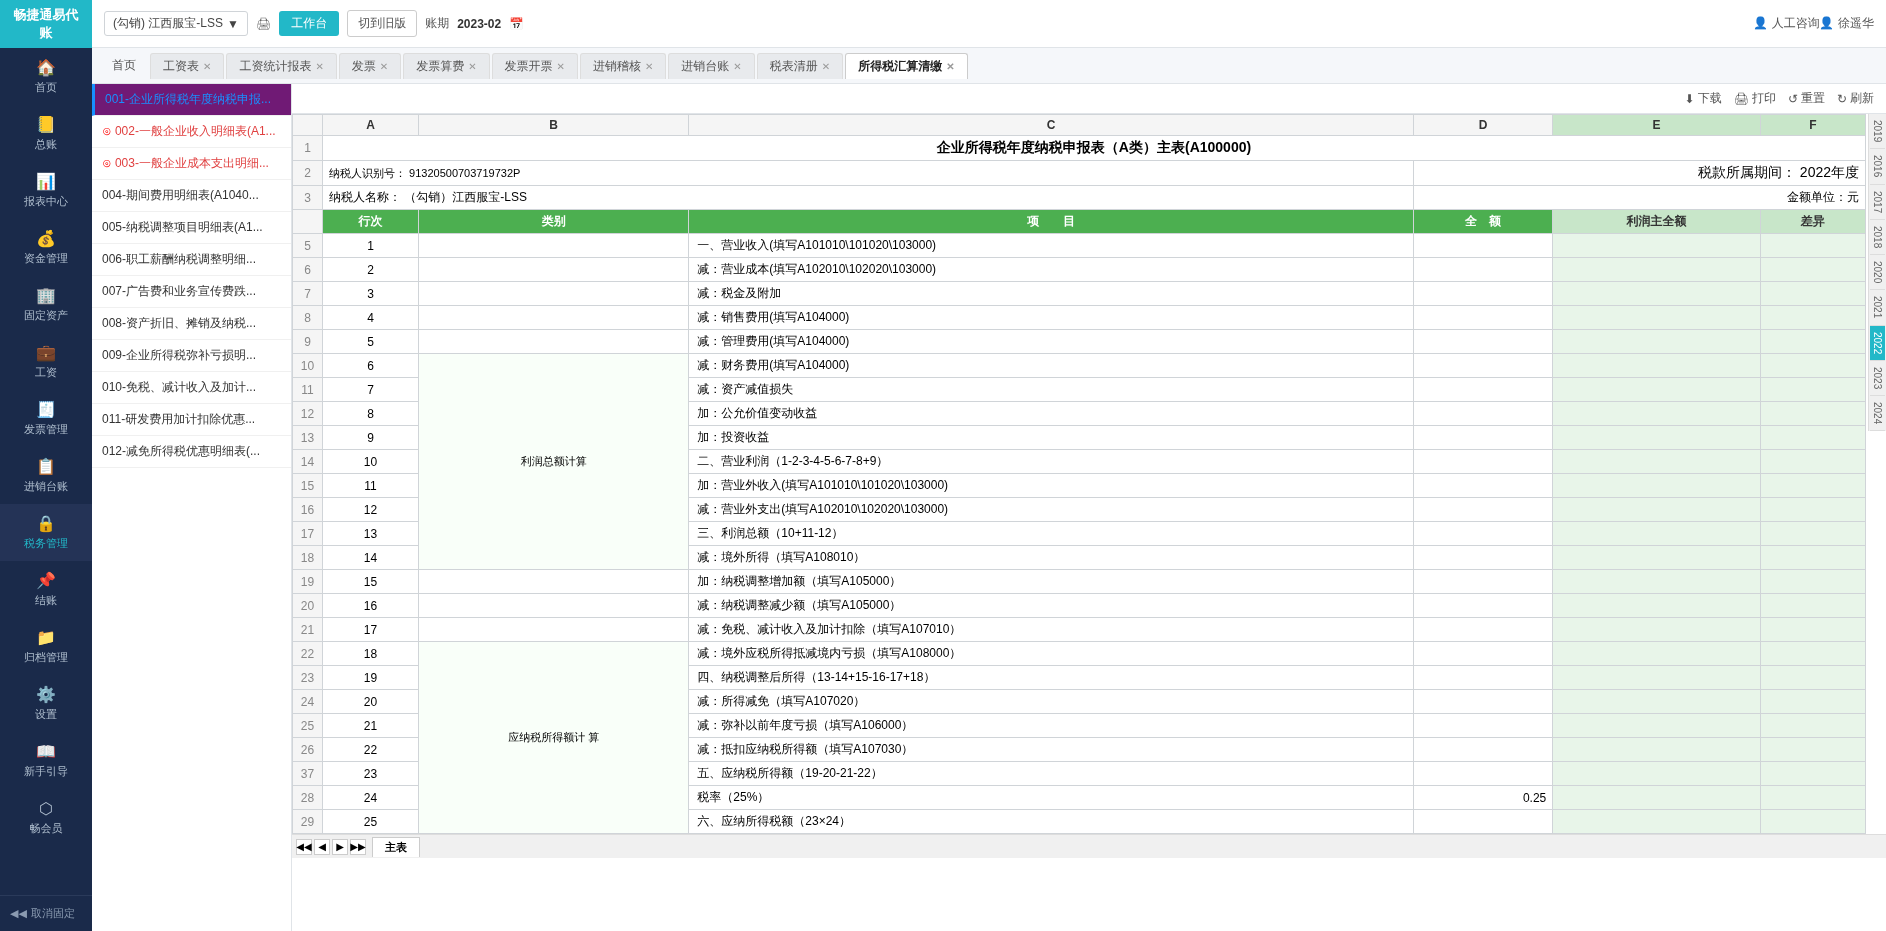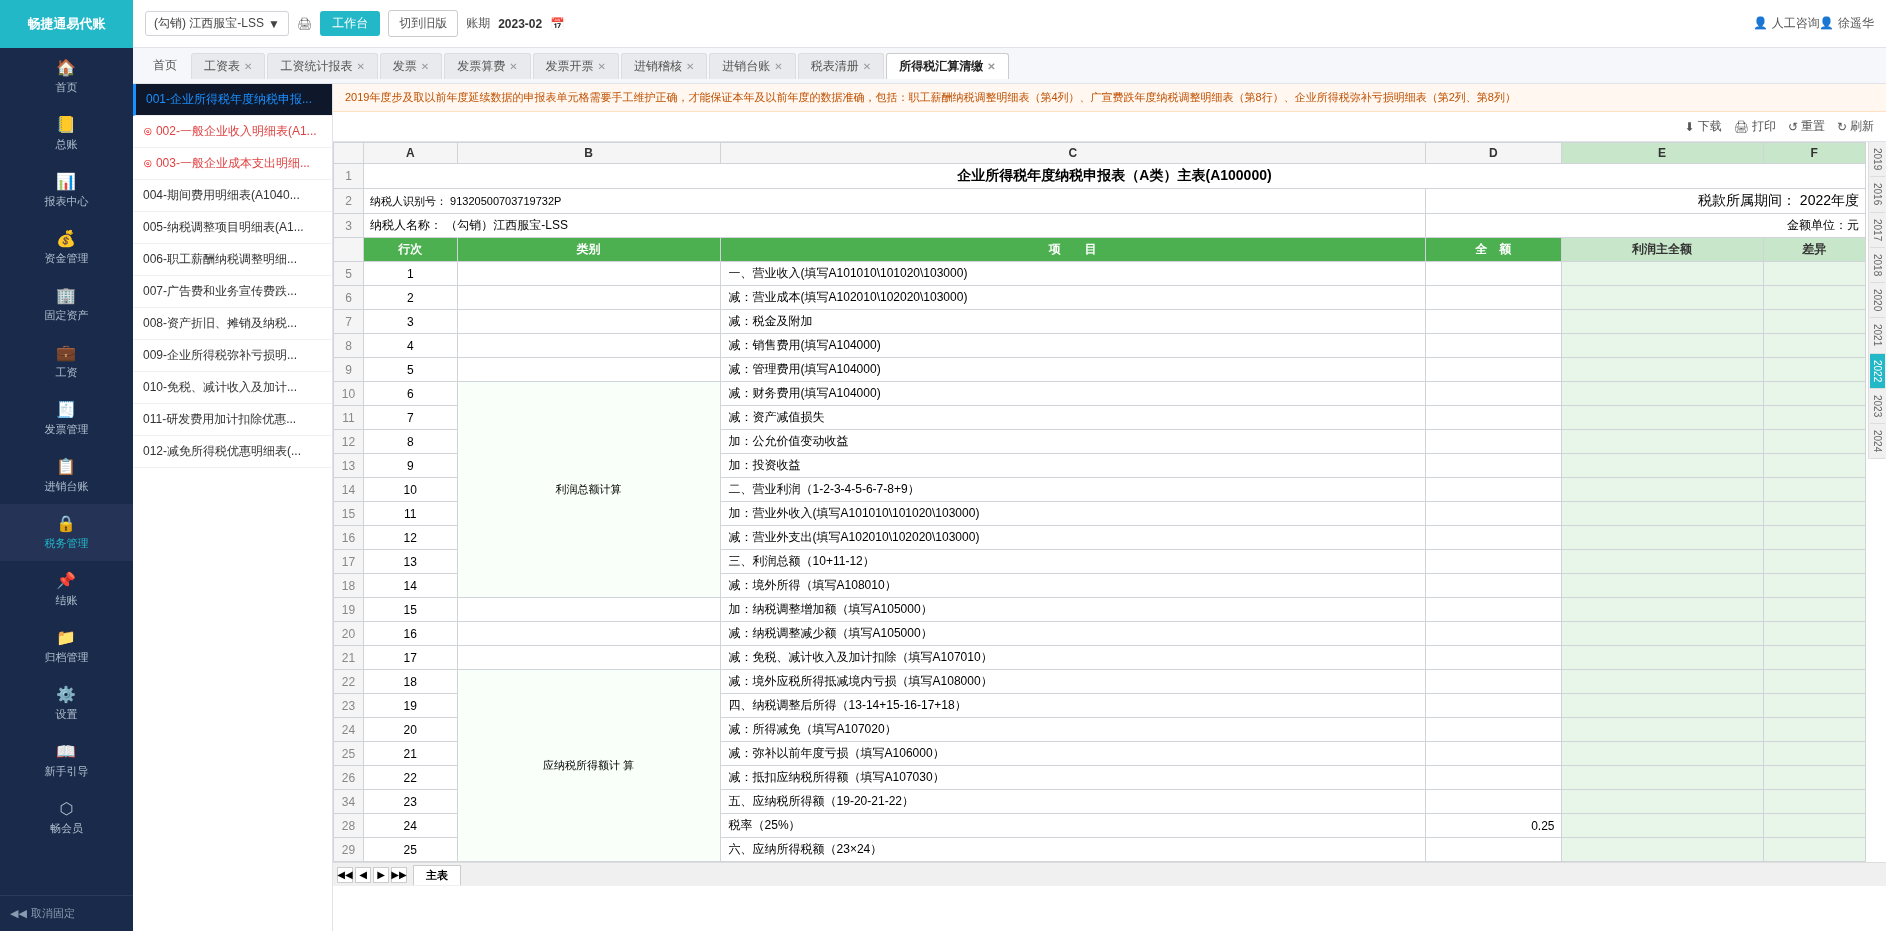--- a/index.html
+++ b/index.html
@@ -1,19 +1,19 @@
 <!DOCTYPE html>
 <html><head>
   <meta charset="utf-8">
   <style>
     * { box-sizing: border-box; margin: 0; padding: 0; }
     body { font-family: 'Microsoft YaHei', Arial, sans-serif; font-size: 12px; background: #f0f2f5; display: flex; height: 931px; overflow: hidden; }
 
     
-    .sidebar { width: 133px; background: #1a2a4a; color: #c0cce0; display: flex; flex-direction: column; flex-shrink: 0; height: 100%; }
+    .sidebar { width: 92px; background: #1a2a4a; color: #c0cce0; display: flex; flex-direction: column; flex-shrink: 0; height: 100%; }
     .sidebar-logo { background: #22b8c8; color: white; padding: 12px 8px; font-size: 13px; font-weight: bold; text-align: center; height: 48px; display: flex; align-items: center; justify-content: center; }
     .sidebar-item { display: flex; flex-direction: column; align-items: center; padding: 10px 4px; cursor: pointer; font-size: 11px; color: #b0bfcf; gap: 3px; }
     .sidebar-item.active { background: #243356; color: #22b8c8; }
     .sidebar-item .icon { font-size: 16px; }
     .sidebar-bottom { margin-top: auto; padding: 10px; border-top: 1px solid #2a3a5a; display: flex; align-items: center; gap: 4px; font-size: 11px; cursor: pointer; color: #8a9ab0; }
 
     
     .main { flex: 1; display: flex; flex-direction: column; overflow: hidden; }
 
     
@@ -29,21 +29,21 @@
     .tab.active { background: white; color: #222; border-color: #ccc; font-weight: bold; }
     .tab .close { color: #999; font-size: 10px; cursor: pointer; }
     .tab-home { background: transparent; border: none; color: #555; }
 
     
     .content { flex: 1; display: flex; overflow: hidden; }
 
     
     .left-panel { width: 200px; background: white; border-right: 1px solid #e0e4e8; overflow-y: auto; flex-shrink: 0; }
     .left-panel-item { padding: 7px 10px; font-size: 12px; color: #333; cursor: pointer; border-bottom: 1px solid #f0f0f0; }
-    .left-panel-item.active { background: #0f172a; color: #1890ff; border-left: 3px solid #1890ff; }
+    .left-panel-item.active { background: #701a75; color: #1890ff; border-left: 3px solid #1890ff; }
     .left-panel-item.warning { color: #e04040; }
 
     
     .right-content { flex: 1; display: flex; flex-direction: column; overflow: hidden; }
 
     
     .warning-bar { background: #fff7f0; border-bottom: 1px solid #ffe0c0; padding: 6px 12px; font-size: 11px; color: #c05000; flex-shrink: 0; }
 
     
     .toolbar { background: white; padding: 6px 12px; display: flex; align-items: center; gap: 12px; border-bottom: 1px solid #e0e4e8; flex-shrink: 0; justify-content: flex-end; }
@@ -212,23 +212,20 @@
         <div class="left-panel-item"><span>007-广告费和业务宣传费跌...</span></div>
         <div class="left-panel-item"><span>008-资产折旧、摊销及纳税...</span></div>
         <div class="left-panel-item"><span>009-企业所得税弥补亏损明...</span></div>
         <div class="left-panel-item"><span>010-免税、减计收入及加计...</span></div>
         <div class="left-panel-item"><span>011-研发费用加计扣除优惠...</span></div>
         <div class="left-panel-item"><span>012-减免所得税优惠明细表(...</span></div>
       </div>
 
     <div class="right-content">
 
-      <div class="warning-bar">
-        <span>2019年度步及取以前年度延续数据的申报表单元格需要手工维护正确，才能保证本年及以前年度的数据准确，包括：职工薪酬纳税调整明细表（第4列）、广宣费跌年度纳税调整明细表（第8行）、企业所得税弥补亏损明细表（第2列、第8列）</span>
-      </div>
 
       <div class="toolbar">
         <div class="toolbar-btn">
           <span>⬇</span>
           <span>下载</span>
         </div>
         <div class="toolbar-btn">
           <span>🖨</span>
           <span>打印</span>
         </div>
@@ -482,21 +479,21 @@
               </tr>
               <tr>
                 <td class="row-num">26</td>
                 <td style="text-align: center;">22</td>
                 <td class="item-col">减：抵扣应纳税所得额（填写A107030）</td>
                 <td style="text-align: right;"></td>
                 <td style="background: rgb(232, 245, 233);"></td>
                 <td style="background: rgb(232, 245, 233);"></td>
               </tr>
               <tr>
-                <td class="row-num">34</td>
+                <td class="row-num">37</td>
                 <td style="text-align: center;">23</td>
                 <td class="item-col">五、应纳税所得额（19-20-21-22）</td>
                 <td style="text-align: right;"></td>
                 <td style="background: rgb(232, 245, 233);"></td>
                 <td style="background: rgb(232, 245, 233);"></td>
               </tr>
               <tr>
                 <td class="row-num">28</td>
                 <td style="text-align: center;">24</td>
                 <td class="item-col">税率（25%）</td>

